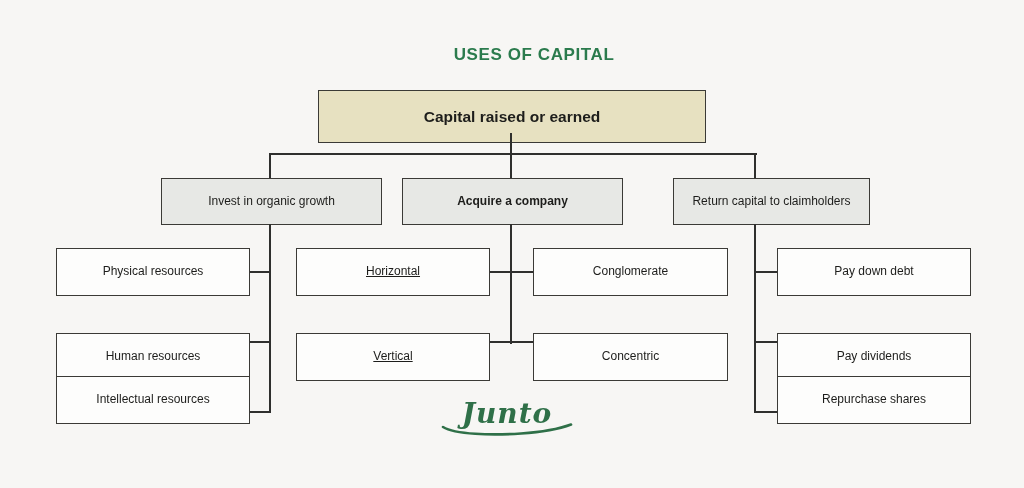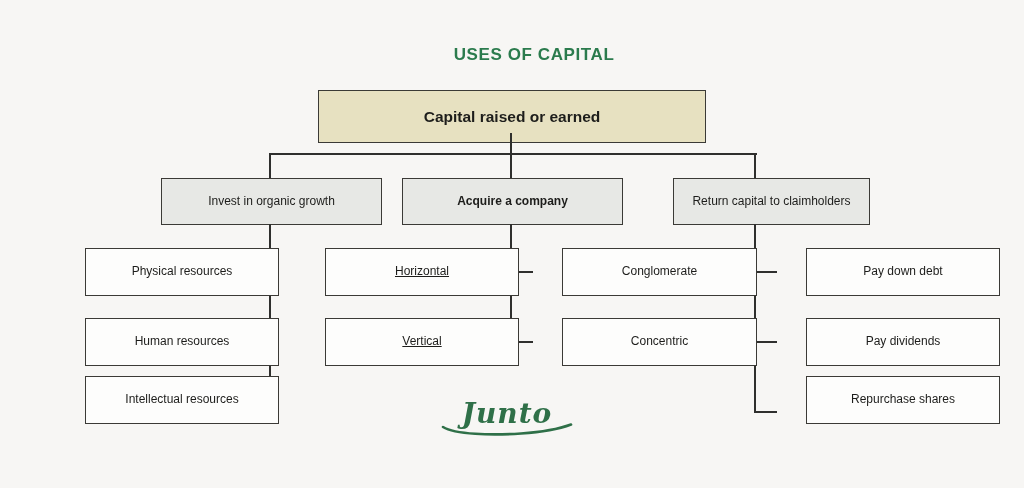--- a/index.html
+++ b/index.html
@@ -34,32 +34,32 @@
     text-align: center;
     line-height: 1.15;
   }
   .node.root {
     left: 318px; top: 90px; width: 388px; height: 53px;
     background: #e7e1c1;
     font-weight: 700;
     font-size: 15.5px;
   }
   .node.branch { background: #e7e8e5; top: 178px; height: 47px; }
-  .node.leaf   { background: #fdfdfc; height: 48px; margin-left: 29px; }
+  .node.leaf   { background: #fdfdfc; height: 48px; }
 
   .branch-0 { left: 161px; width: 221px; }
   .branch-1 { left: 402px; width: 221px; font-weight: bold; }
   .branch-2 { left: 643px; width: 197px; margin-left: 30px; }
 
   .col-left  { left: 56px;  width: 194px; }
   .col-ml    { left: 296px; width: 194px; text-decoration: underline; }
   .col-mr    { left: 533px; width: 195px; }
   .col-right { left: 777px; width: 194px; }
   .row-1 { top: 248px; }
-  .row-2 { top: 318px; }
+  .row-2 { top: 333px; }
   .row-3 { top: 376px; text-align: center; }
 
   .hline, .vline { position: absolute; background: #2f2f2d; }
   .hline { height: 2px; }
   .vline { width: 2px; }
 
   .logo {
     position: absolute;
     left: 432px; top: 399px;
     width: 150px;

